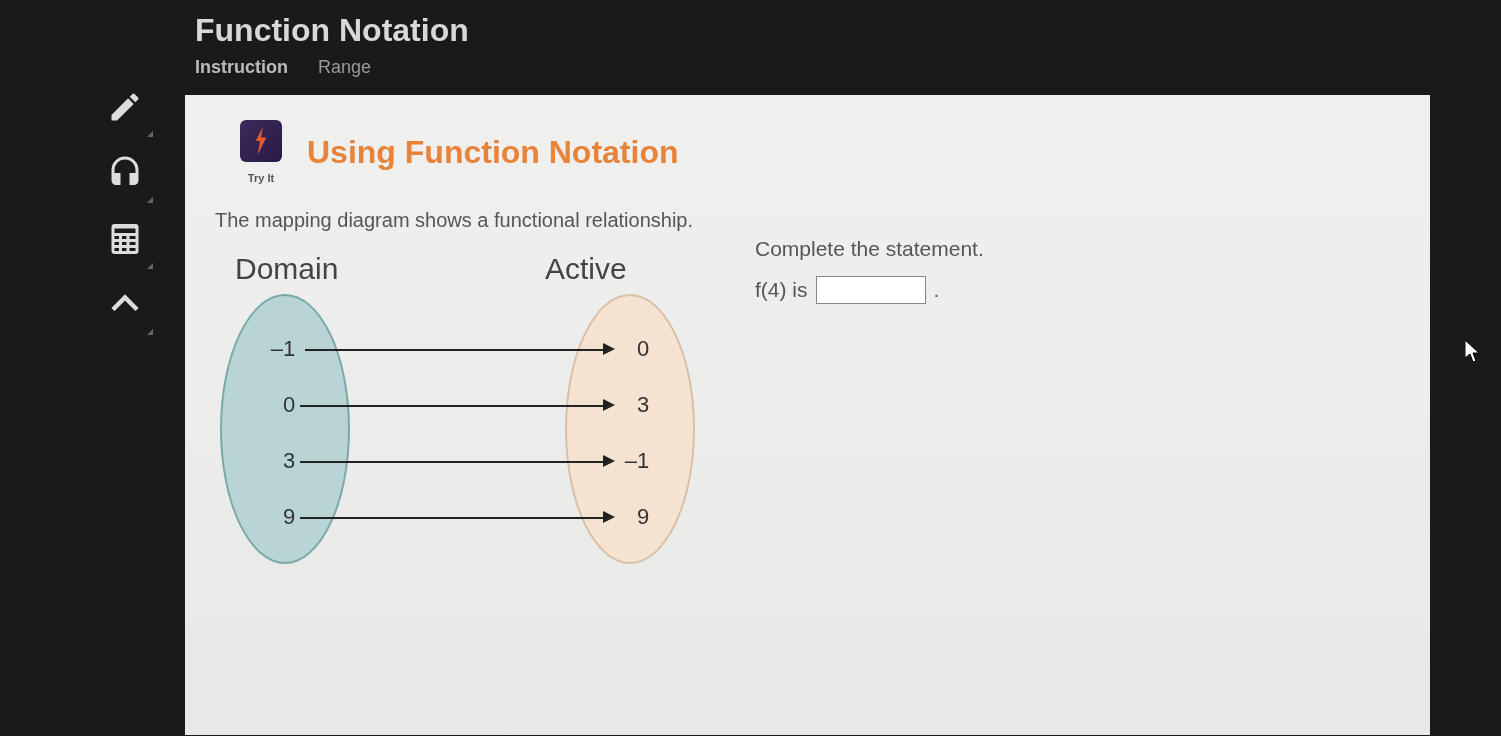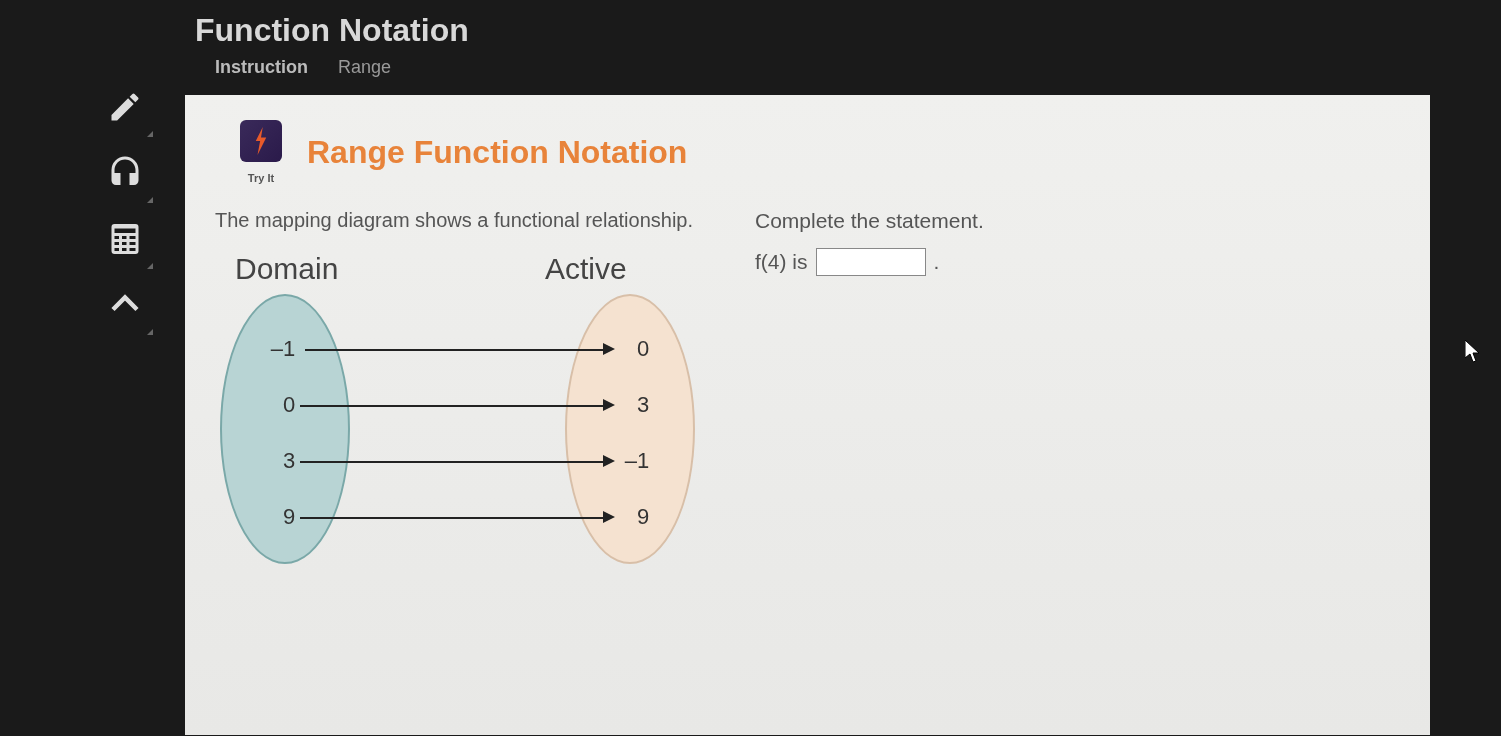--- a/index.html
+++ b/index.html
@@ -22,21 +22,20 @@
     .page-title {
       color: #d8d8d8;
       font-size: 32px;
       font-weight: bold;
       margin-bottom: 8px;
     }
     .tabs {
       display: flex;
       gap: 30px;
       margin-bottom: 15px;
-      margin-left: 20px;
     }
     .tab {
       color: #bbb;
       font-size: 18px;
       font-weight: bold;
       cursor: pointer;
     }
     .tab.inactive {
       font-weight: normal;
       color: #999;
@@ -201,20 +200,21 @@
       width: 0;
       height: 0;
       border-top: 6px solid transparent;
       border-bottom: 6px solid transparent;
       border-left: 12px solid #222;
     }
     .statement-text {
       color: #555;
       font-size: 21px;
       margin-bottom: 15px;
+      margin-top: 28px;
     }
     .answer-row {
       display: flex;
       align-items: center;
       gap: 8px;
       color: #555;
       font-size: 21px;
     }
     .answer-input {
       width: 110px;
@@ -280,21 +280,21 @@
 <div class="content-panel">
   <div class="tryit-row">
     <div class="tryit-badge">
       <div class="tryit-icon">
         <svg viewBox="0 0 24 32">
             <path d="M14 0 L6 16 L11 16 L8 32 L18 12 L12 12 Z" fill="#e85a2a"></path>
           </svg>
       </div>
       <div class="tryit-label">Try It</div>
     </div>
-    <div class="content-title">Range Function Notation</div>
+    <div class="content-title">Using Function Notation</div>
   </div>
 
   <div class="body-row">
     <div class="left-col">
       <div class="instruction-text">The mapping diagram shows a functional relationship.</div>
       <div class="diagram-labels">
         <div class="domain-label">Domain</div>
         <div class="range-label">Active</div>
       </div>
       <div class="diagram">

